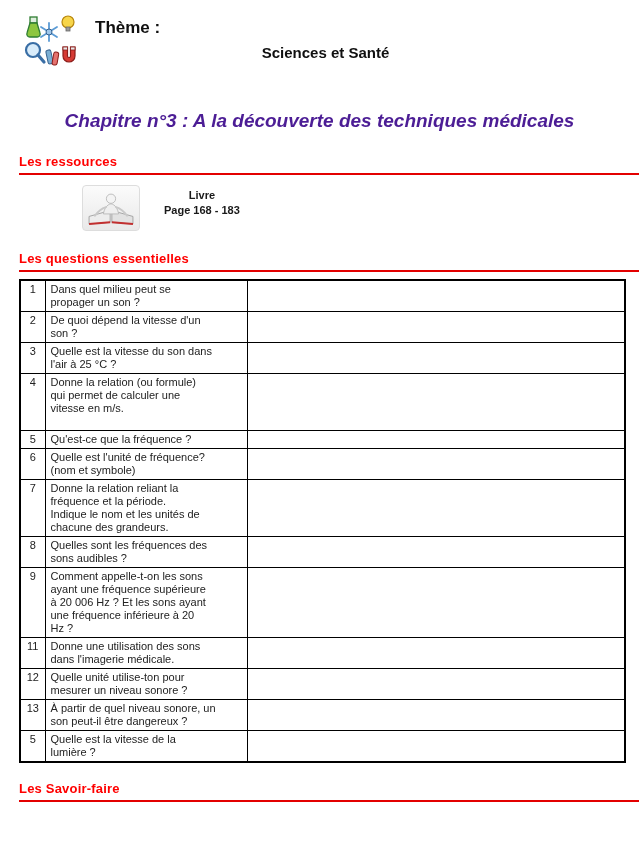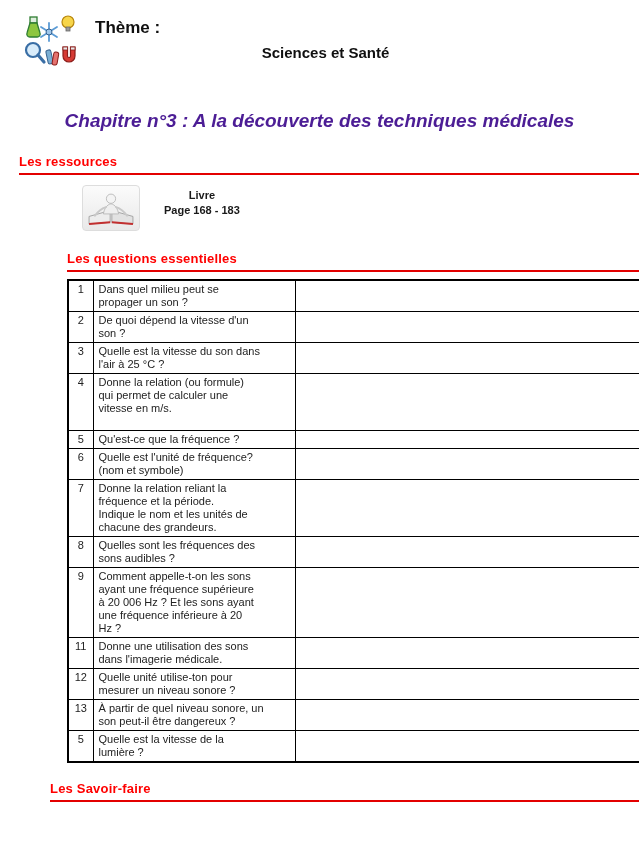--- a/index.html
+++ b/index.html
@@ -41,22 +41,22 @@
     font-size: 13px;
     font-weight: bold;
     letter-spacing: .2px;
   }
   .rule {
     border: none;
     border-top: 2px solid #e30000;
     margin: 4px 0 0 19px;
   }
   .sec-ressources { margin-top: 22px; }
-  .sec-questions  { margin-top: 20px; padding-left: 48px; }
-  .sec-savoir     { margin-top: 18px; margin-left: 31px; }
+  .sec-questions  { margin-top: 20px; }
+  .sec-savoir     { margin-top: 18px; }
 
   
   .resources-item { display: flex; align-items: flex-start; margin: 10px 0 0 34px; padding-left: 48px; }
   .book-badge {
     width: 58px; height: 46px;
     background: linear-gradient(180deg,#fbfbfb,#e9e9e9);
     border: 1px solid #ddd; border-radius: 4px;
     display: flex; align-items: center; justify-content: center;
   }
   .resources-text { text-align: center; font-size: 11px; font-weight: bold; margin-left: 24px; padding-top: 3px; line-height: 15px; }

